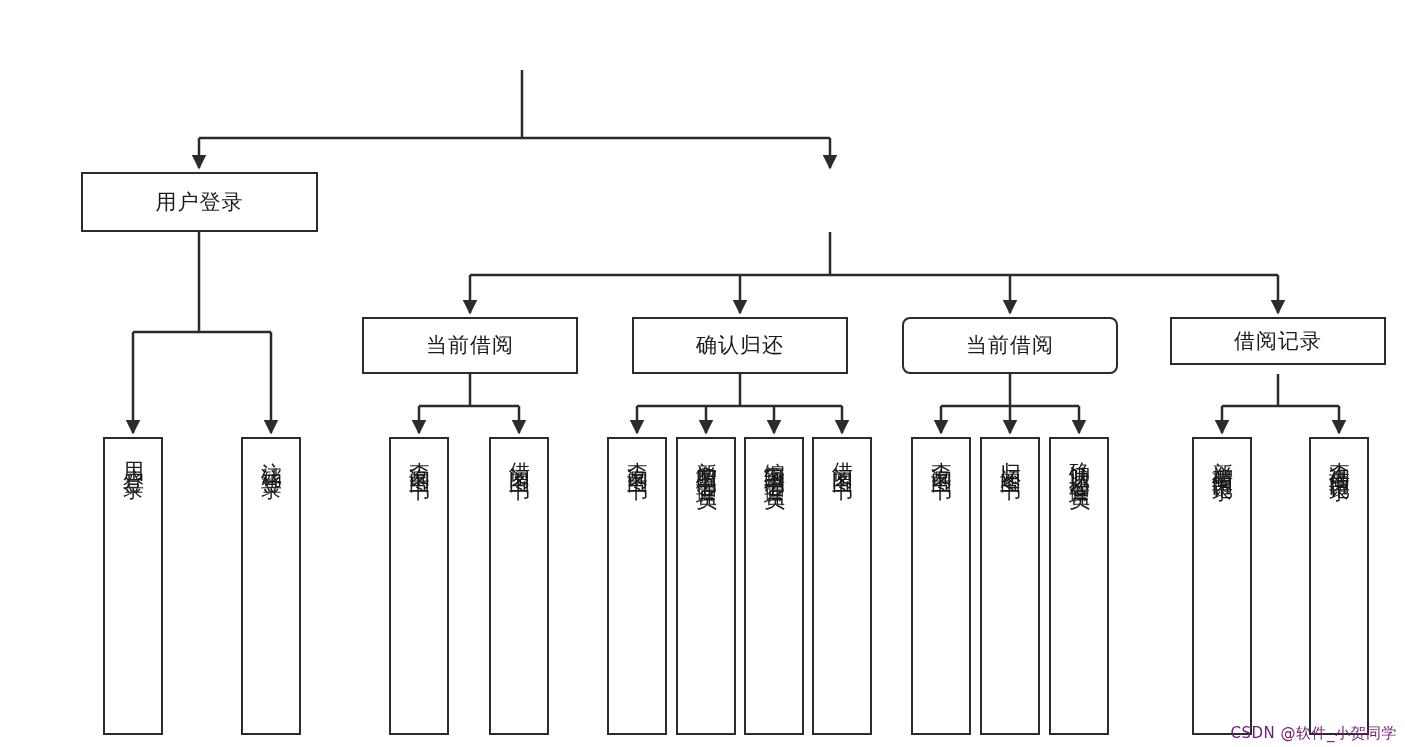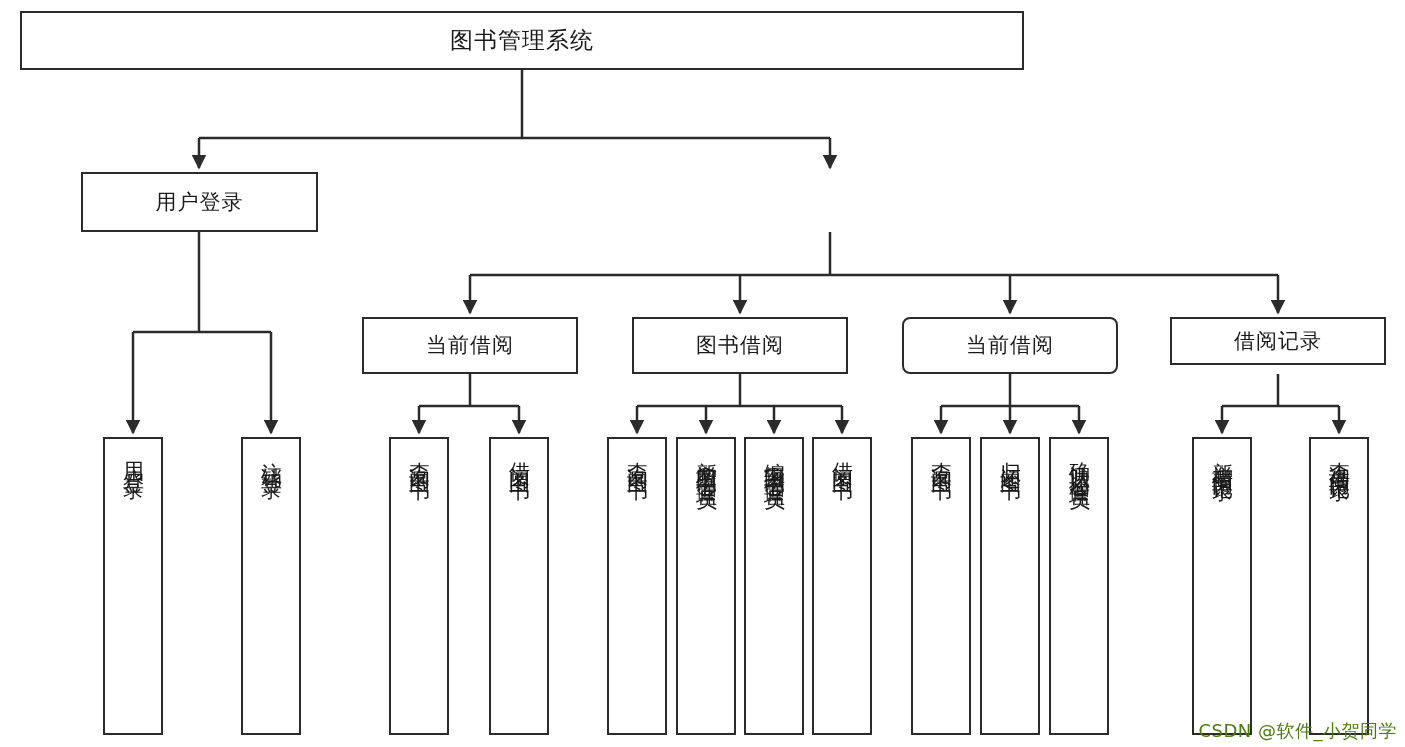--- a/index.html
+++ b/index.html
@@ -59,22 +59,22 @@
     line-height: 1;
     white-space: nowrap;
   }
   .node-leaf.tall .label {
     letter-spacing: 4px;
   }
   .watermark {
     position: absolute;
     right: 8px;
     bottom: 4px;
-    font-size: 18px;
-    color: #4d7c0f;
+    font-size: 15px;
+    color: #701a75;
     letter-spacing: 0.5px;
     white-space: nowrap;
     z-index: 3;
     font-family: "DejaVu Sans", "Liberation Sans", sans-serif;
   }
 </style>
 </head>
 <body>
 
 <div id="diagram-root">
@@ -122,33 +122,30 @@
       <path d="M 1010 406 L 1010 433" marker-end="url(#arrow)"></path>
       <path d="M 1079 406 L 1079 433" marker-end="url(#arrow)"></path>
 
       <path d="M 1278 374 L 1278 406"></path>
       <path d="M 1222 406 L 1339 406"></path>
       <path d="M 1222 406 L 1222 433" marker-end="url(#arrow)"></path>
       <path d="M 1339 406 L 1339 433" marker-end="url(#arrow)"></path>
     </g>
   </svg>
 
-  <div class="node node-root" style="left:20px; top:11px; width:1004px; height:59px;">
-    <span class="label">图书管理系统</span>
-  </div>
 
   <div class="node node-h" style="left:81px; top:172px; width:237px; height:60px;">
     <span class="label">用户登录</span>
   </div>
 
   <div class="node node-h" style="left:362px; top:317px; width:216px; height:57px;">
     <span class="label">当前借阅</span>
   </div>
   <div class="node node-h" style="left:632px; top:317px; width:216px; height:57px;">
-    <span class="label">图书借阅</span>
+    <span class="label">确认归还</span>
   </div>
   <div class="node node-h" style="left:902px; top:317px; width:216px; height:57px;border-radius:8px;">
     <span class="label">当前借阅</span>
   </div>
   <div class="node node-h" style="left:1170px; top:317px; width:216px; height:48px;">
     <span class="label">借阅记录</span>
   </div>
 
   <div class="node node-leaf" style="left:103px; top:437px; width:60px; height:298px;">
     <span class="label">用户登录</span>

